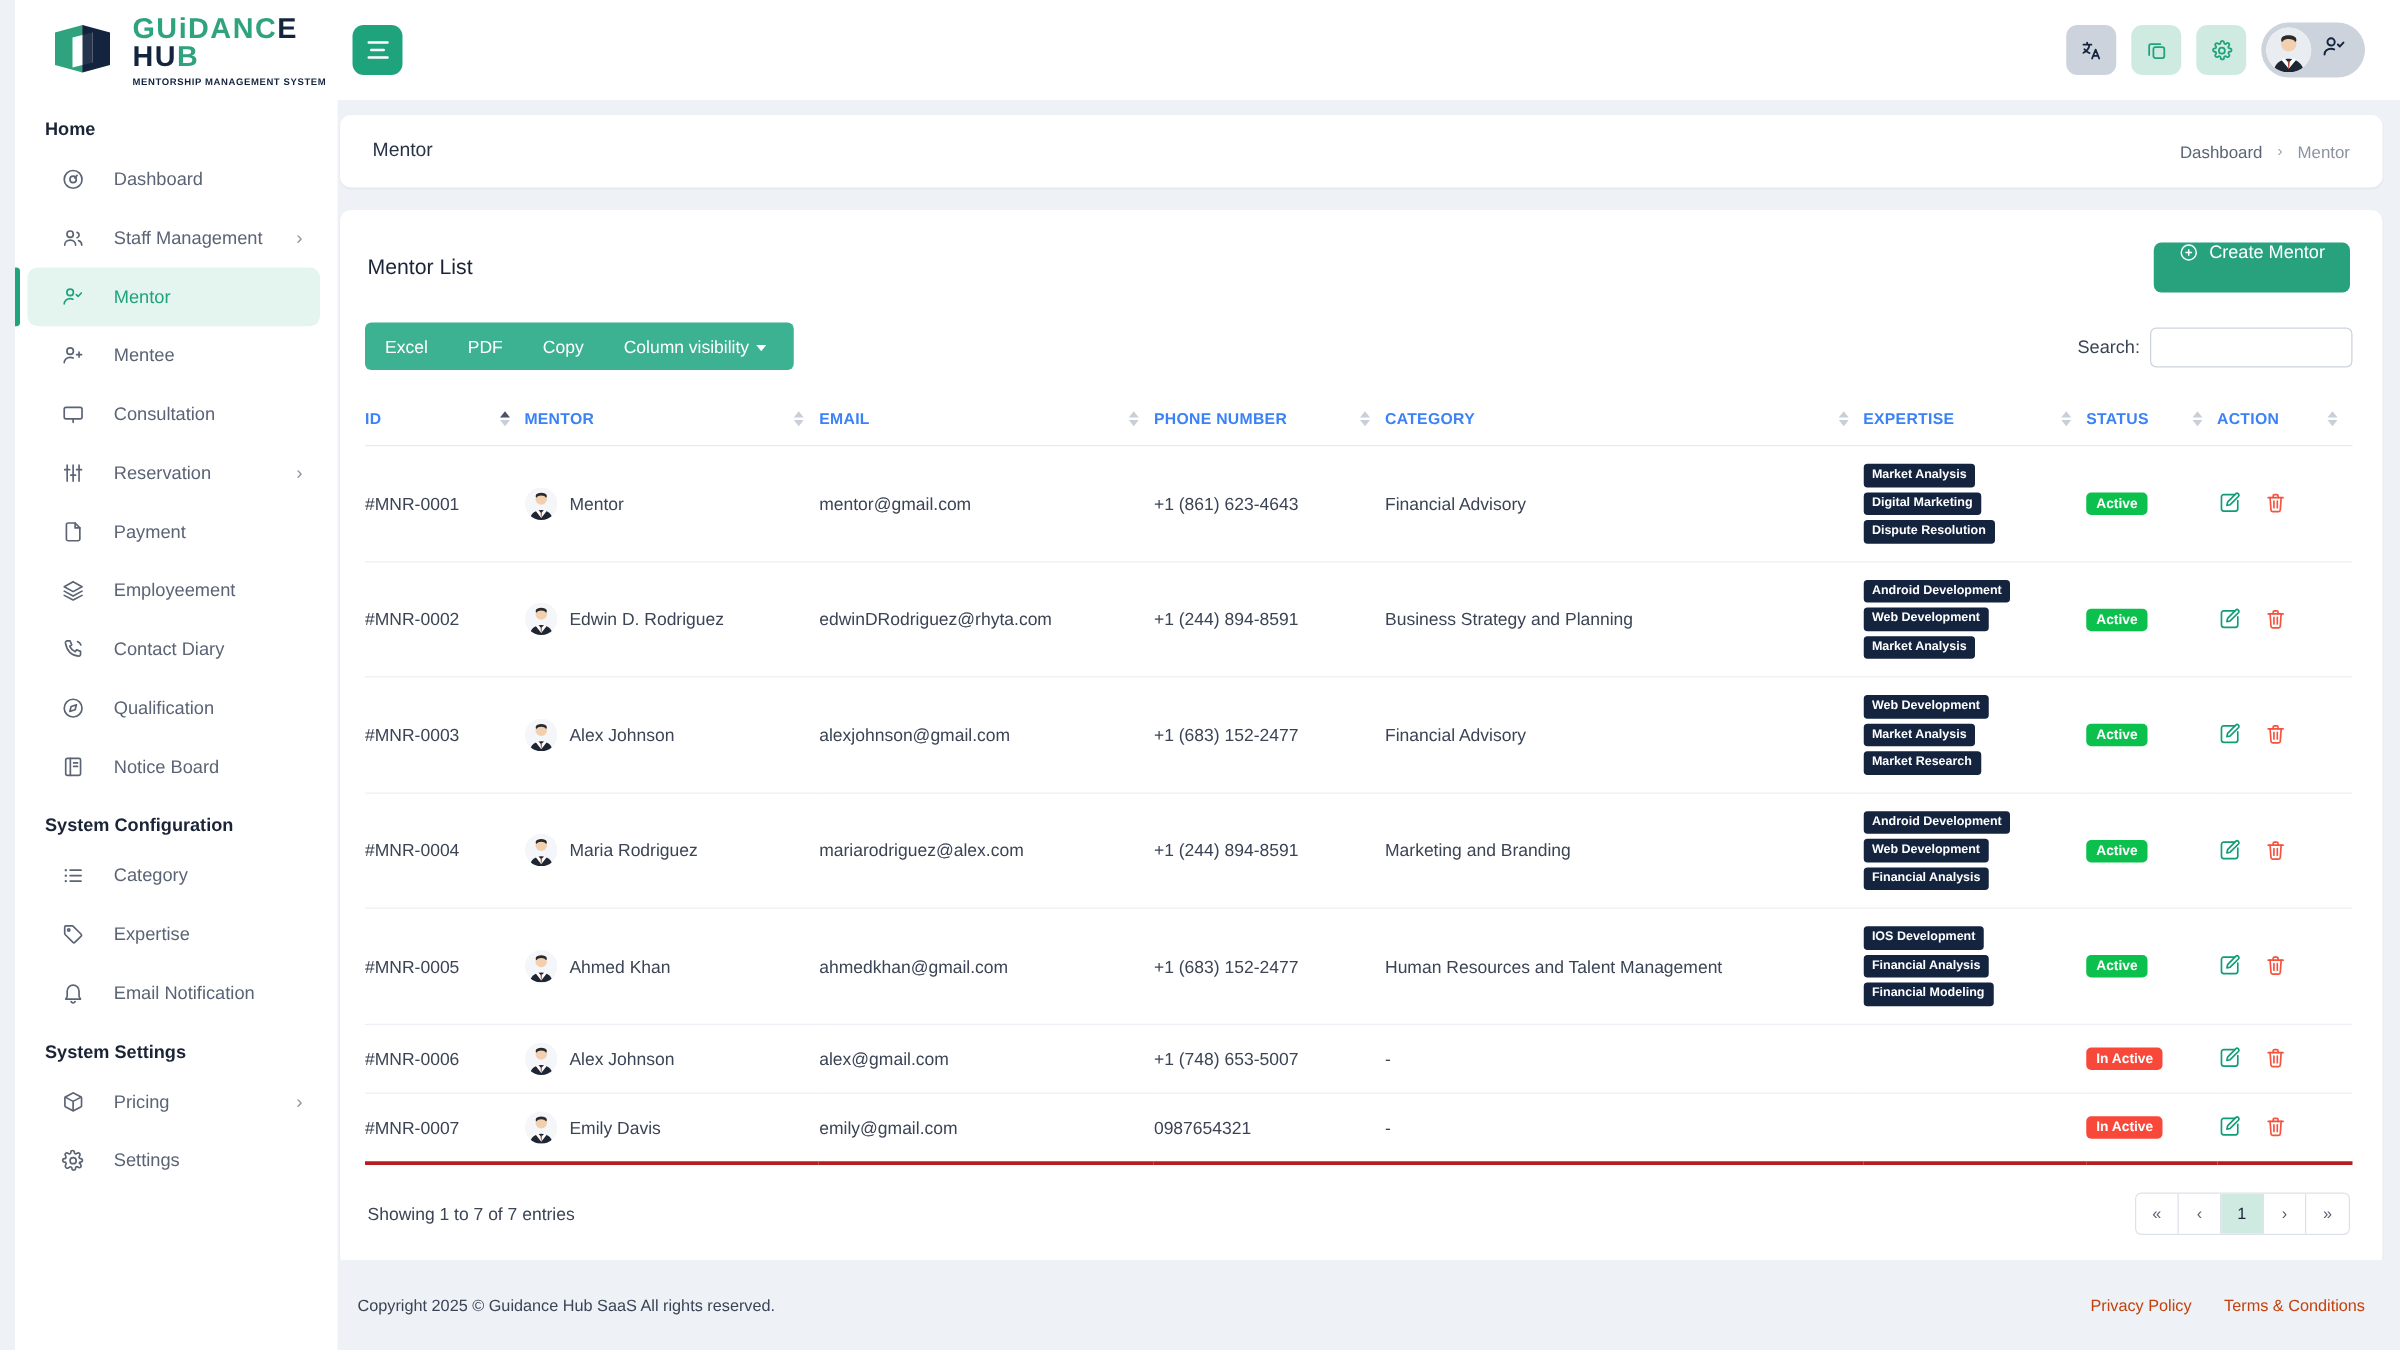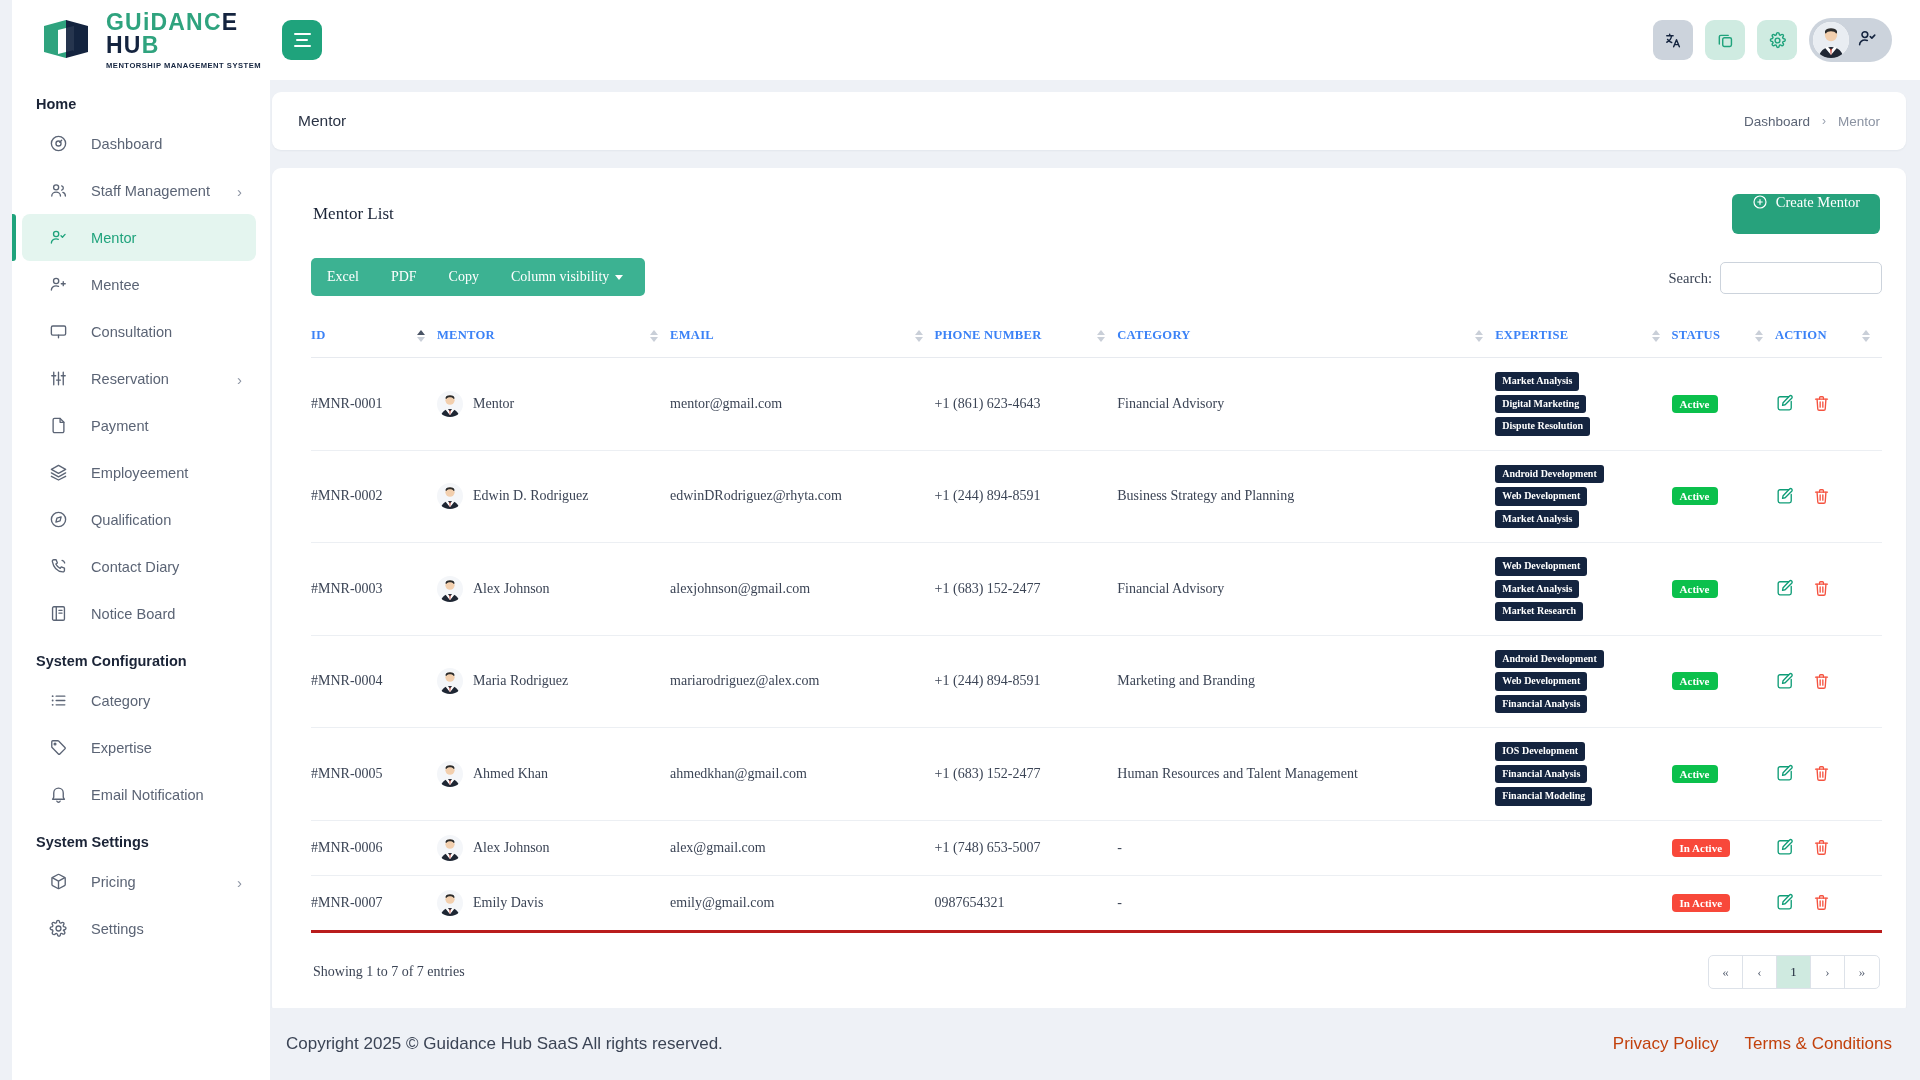--- a/index.html
+++ b/index.html
@@ -96,21 +96,21 @@
   .pagehead {
     height: 58px; display: flex; align-items: center; padding: 0 26px;
     margin-bottom: 18px;
   }
   .pagehead .ttl { font-size: 15.5px; color: #2a3345; font-weight: 400; }
   .crumbs { margin-left: auto; display: flex; align-items: center; gap: 12px; font-size: 13.5px; }
   .crumbs a { color: #5b6475; text-decoration: none; cursor: pointer; }
   .crumbs .sep { color: #9aa2b0; font-size: 12px; }
   .crumbs .cur { color: #8b93a2; }
 
-  .panel { padding: 22px 24px 20px 39px; font-family: Liberation Serif, serif; }
+  .panel { padding: 22px 24px 20px 20px; }
   .panel-head { display: flex; align-items: center; padding: 4px 2px 20px 2px; }
   .panel-title { font-size: 17px; font-weight: 500; color: #1b2437; }
   .btn-create {
     margin-left: auto; background: #27a27c; color: #fff; border: none;
     height: 40px; padding: 0 20px; border-radius: 6px; font-size: 14.5px;
     display: flex; align-items: flex-start; gap: 8px; cursor: pointer;
     font-family: inherit;
   }
   .btn-create svg { stroke: #fff; fill: none; stroke-width: 1.8; }
 
@@ -185,21 +185,21 @@
   .pager span {
     min-width: 34px; height: 32px; display: flex; align-items: center; justify-content: center;
     font-size: 13px; color: #5b6475; border-right: 1px solid #dde2e9; cursor: pointer; padding: 0 8px;
   }
   .pager span:last-child { border-right: none; }
   .pager span.cur { background: #cfeae0; color: #1b2437; font-weight: 500; }
 
   .footer {
     position: absolute; left: 258px; right: 0; bottom: 0; height: 72px;
     display: flex; align-items: center; padding: 0 28px 0 28px;
-    font-size: 17px; color: #3b4455; background: #eef1f6;
+    font-size: 13px; color: #3b4455; background: #eef1f6;
   }
   .footer .links { margin-left: auto; display: flex; gap: 26px; }
   .footer .links a { color: #c2410c; text-decoration: none; cursor: pointer; }
 </style>
 </head>
 <body>
 
 <aside class="sidebar">
   <div class="brand">
     <span class="brand-mark">
@@ -296,34 +296,34 @@
             <path d="M12 3 21 8 12 13 3 8z"></path>
             <path d="M3 12.5 12 17.5 21 12.5"></path>
             <path d="M3 16.8 12 21.5 21 16.8"></path>
           </svg>
         </span>
       <span class="lbl">Employeement</span>
     </div>
     <div class="nav-item">
       <span class="ic">
           <svg viewBox="0 0 24 24" width="19" height="19">
+            <path d="M6 3.5h3l1.6 4-2 1.4a12 12 0 0 0 5.5 5.5l1.4-2 4 1.6v3a1.8 1.8 0 0 1-2 1.8C10.4 18.3 5.7 13.6 4.2 5.5a1.8 1.8 0 0 1 1.8-2z"></path>
+            <path d="M16.5 4.2a4.8 4.8 0 0 1 3.3 3.3"></path>
+          </svg>
+        </span>
+      <span class="lbl">Contact Diary</span>
+    </div>
+    <div class="nav-item">
+      <span class="ic">
+          <svg viewBox="0 0 24 24" width="19" height="19">
             <circle cx="12" cy="12" r="9"></circle>
             <path d="M15.3 8.7 10 10.3 8.7 15.3 14 13.7z"></path>
           </svg>
         </span>
       <span class="lbl">Qualification</span>
-    </div>
-    <div class="nav-item">
-      <span class="ic">
-          <svg viewBox="0 0 24 24" width="19" height="19">
-            <path d="M6 3.5h3l1.6 4-2 1.4a12 12 0 0 0 5.5 5.5l1.4-2 4 1.6v3a1.8 1.8 0 0 1-2 1.8C10.4 18.3 5.7 13.6 4.2 5.5a1.8 1.8 0 0 1 1.8-2z"></path>
-            <path d="M16.5 4.2a4.8 4.8 0 0 1 3.3 3.3"></path>
-          </svg>
-        </span>
-      <span class="lbl">Contact Diary</span>
     </div>
     <div class="nav-item">
       <span class="ic">
           <svg viewBox="0 0 24 24" width="19" height="19">
             <rect x="4.5" y="3.5" width="15" height="17" rx="1.6"></rect>
             <path d="M9.2 3.5v17"></path>
             <path d="M12.5 8h4M12.5 11.5h4"></path>
           </svg>
         </span>
       <span class="lbl">Notice Board</span>

